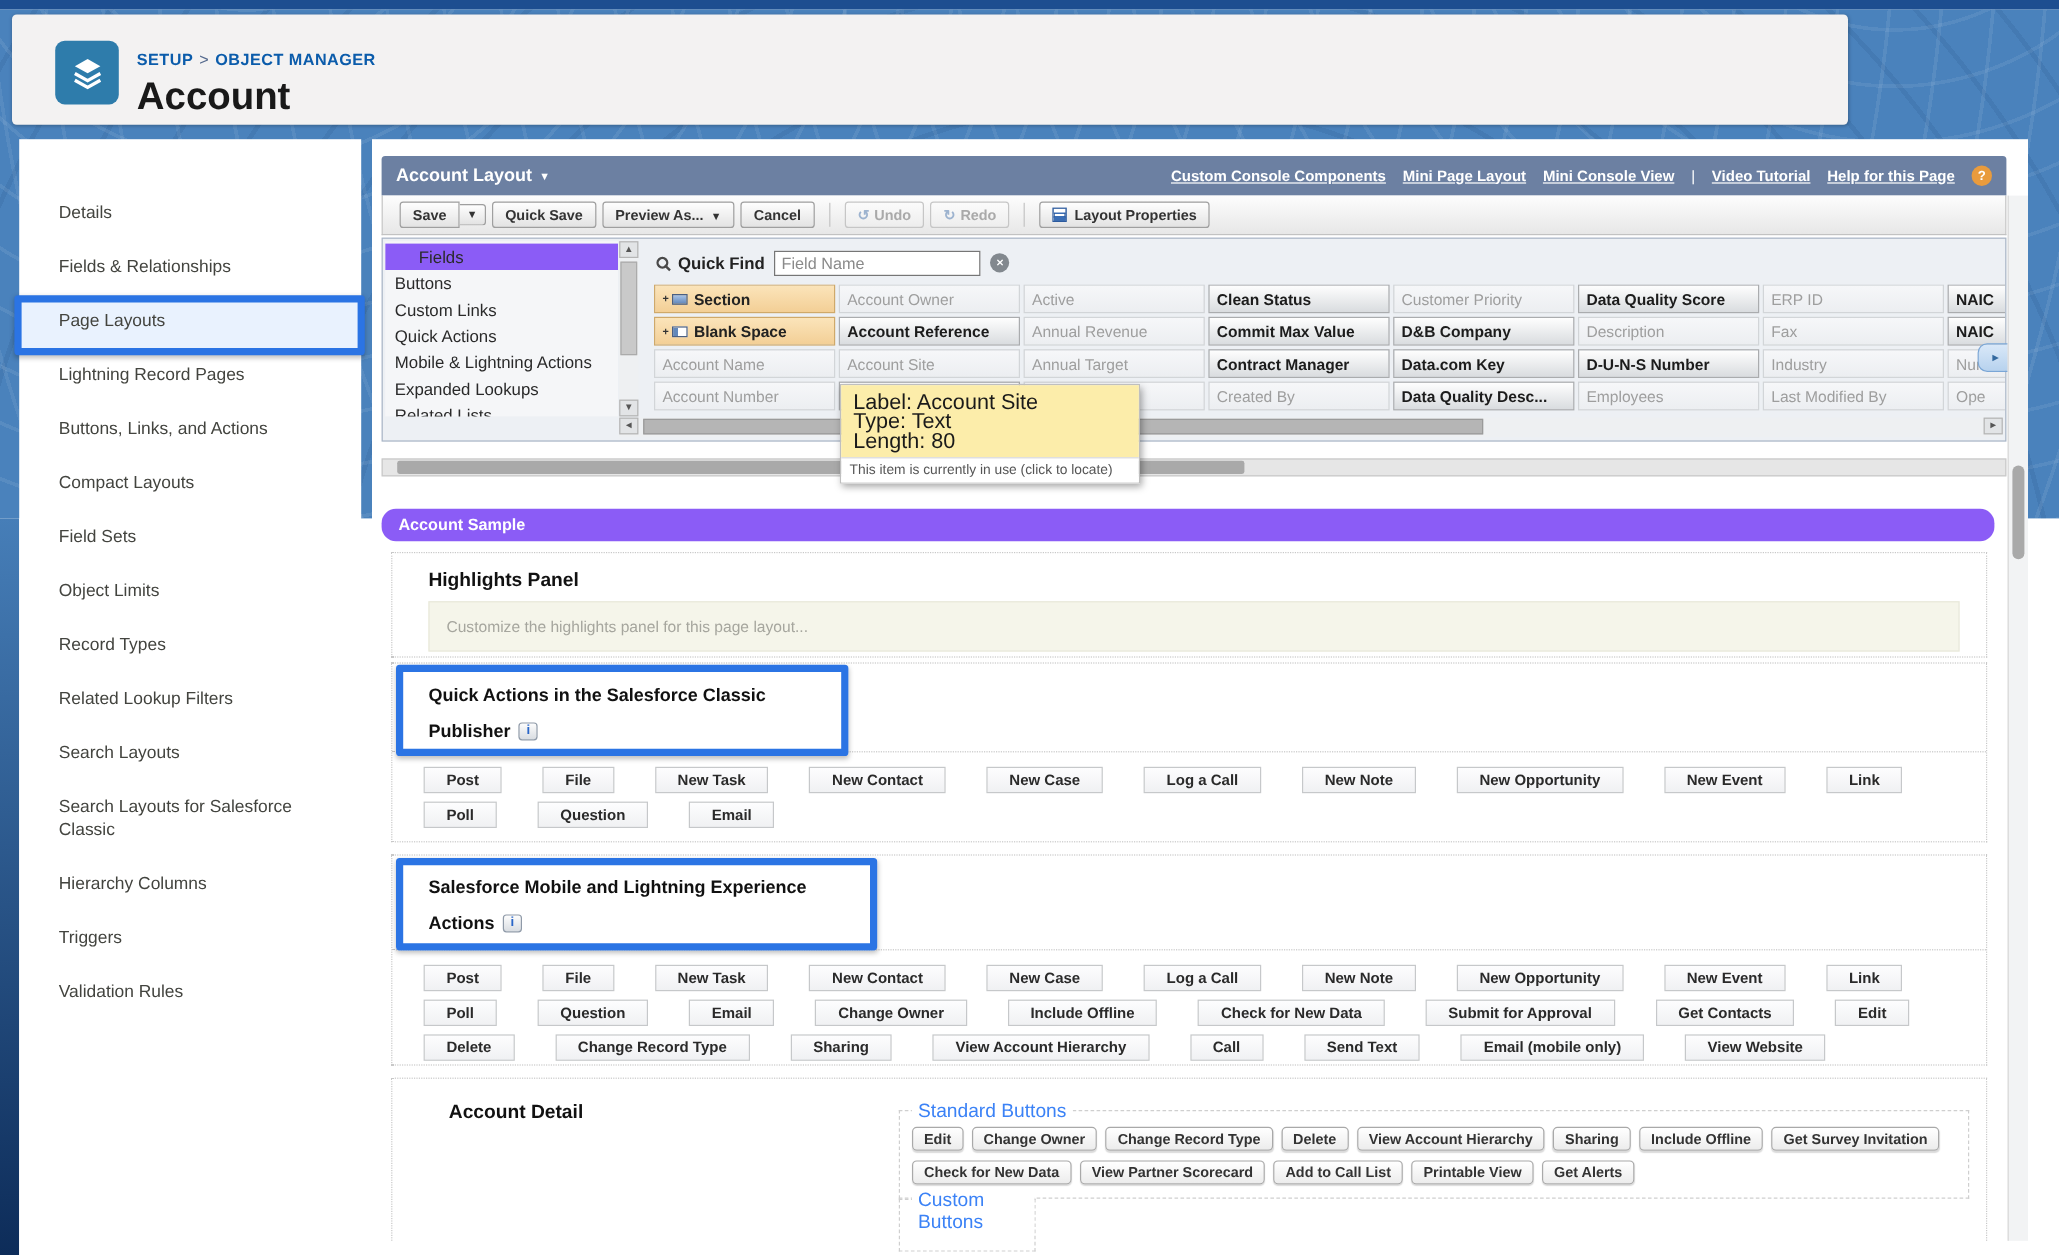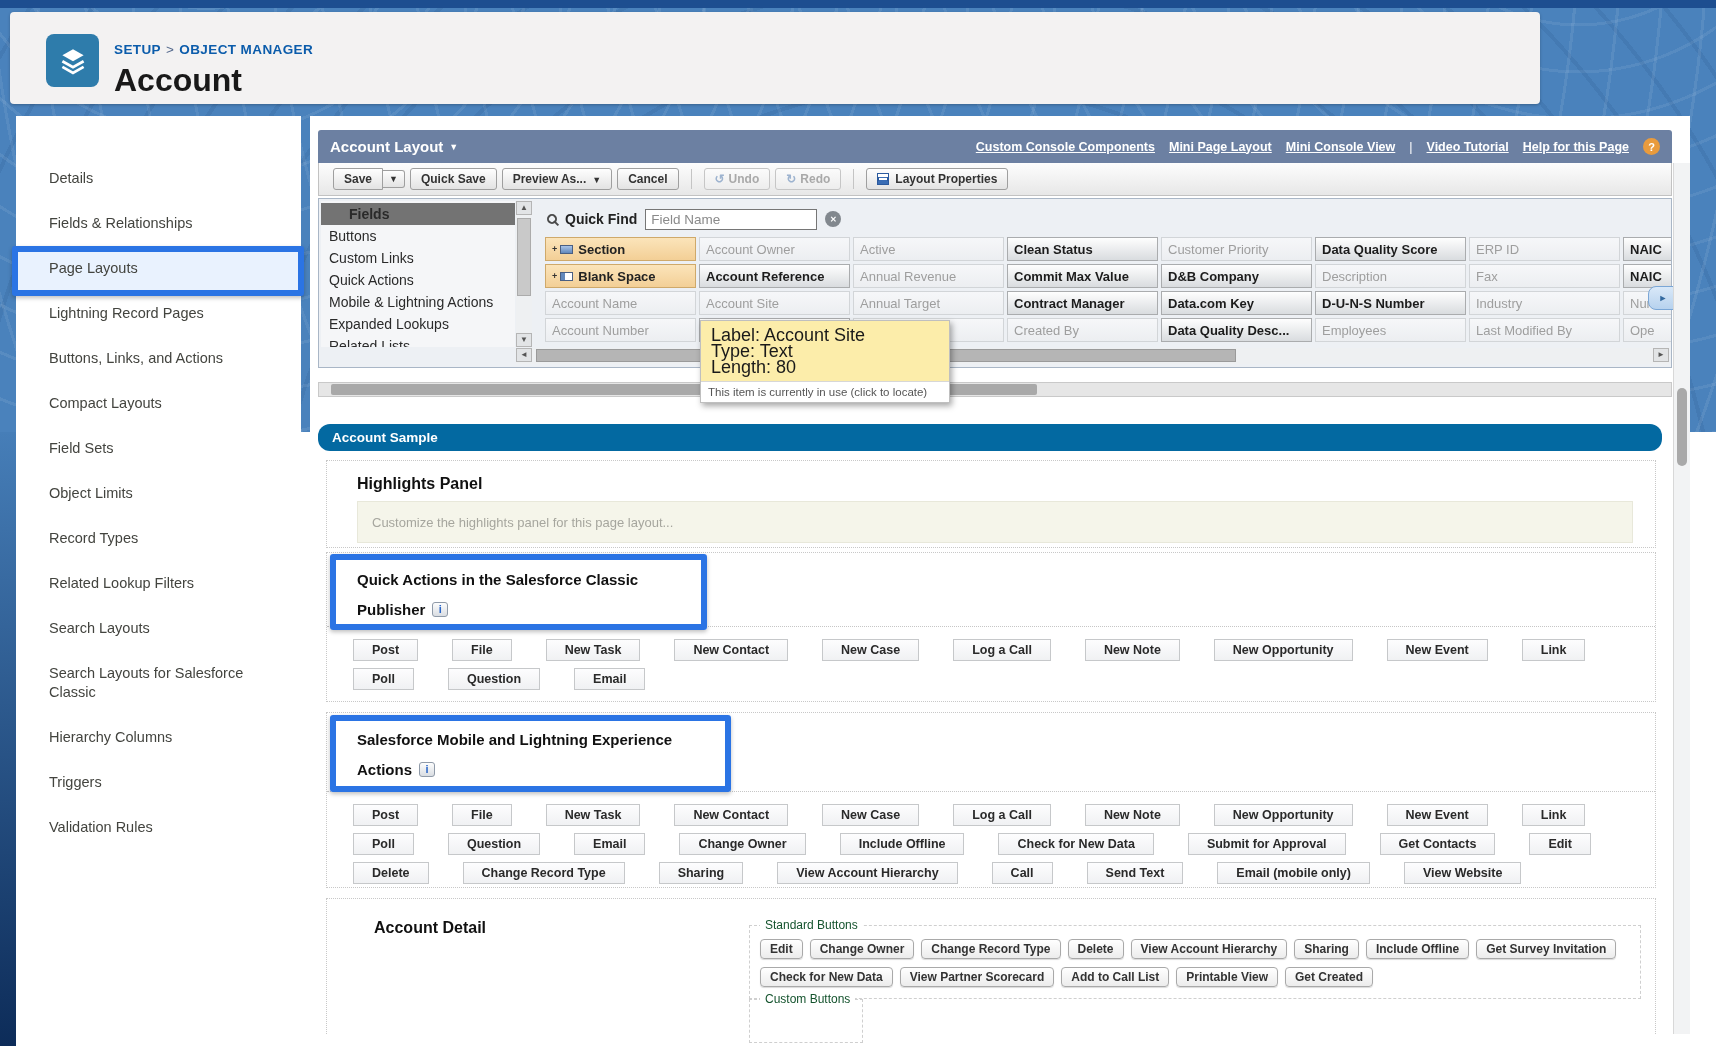--- a/index.html
+++ b/index.html
@@ -62,21 +62,21 @@
   .lp-icon { display:inline-block; width:12px; height:12px; background:#3a6db5;
     box-shadow:inset 0 3px 0 #fff, inset 0 -3px 0 #3a6db5, inset 0 0 0 1px #2c5a9e; margin-right:6px; vertical-align:-2px;
     background:linear-gradient(#3a6db5 0 4px, #fff 4px 6px, #3a6db5 6px 8px, #fff 8px 10px, #3a6db5 10px); border:1px solid #2c5a9e; }
 
   
   .palette { position:absolute; left:8px; right:18px; top:82px; height:170px;
     background:#edf0f4; border:1px solid #a9b6c6; overflow:hidden; }
   .cats { position:absolute; left:2px; top:2px; width:194px; bottom:20px; background:#f5f6f8;
     overflow:hidden; padding-top:2px; }
   .cat-item { font-size:14px; padding:2px 8px; line-height:18px; color:#2a2a2a; cursor:pointer; }
-  .cat-item.selected { background:#737373; font-weight:bold;padding-left:28px; }
+  .cat-item.selected { background:#8b5cf6; font-weight:normal;padding-left:28px; }
   .cat-scroll { position:absolute; left:197px; top:2px; width:16px; bottom:20px; background:#eef0f2; }
   .sc-btn { position:absolute; left:0; width:16px; height:14px; background:#e2e4e6; border:1px solid #b5b5b5;
     font-size:8px; color:#555; text-align:center; line-height:12px; cursor:pointer; }
   .cat-thumb { position:absolute; left:1px; right:1px; top:17px; height:78px; background:#c9c9c9; border:1px solid #ababab; }
 
   .qf-row { position:absolute; left:228px; top:8px; height:24px; display:flex; align-items:center; gap:8px; }
   .lens { width:10px; height:10px; border:2px solid #4a4a4a; border-radius:50%; position:relative; transform:rotate(-45deg); }
   .lens::after { content:""; position:absolute; top:100%; left:50%; width:2px; height:6px; background:#4a4a4a; margin-left:-1px; }
   .qf-label { font-size:14px; font-weight:bold; color:#222; }
   .qf-input { width:172px; height:21px; border:1px solid #767676; font-family:"Liberation Sans",sans-serif;
@@ -104,21 +104,21 @@
 
   .float-scroll { position:absolute; left:1338px; top:170px; width:30px; height:24px;
     background:linear-gradient(#d9e8f8,#b7d2ee); border:1px solid #7aa6d6; border-radius:8px 0 0 8px;
     color:#33699f; font-size:9px; display:flex; align-items:center; justify-content:center; cursor:pointer; }
 
   .canvas-hbar { position:absolute; left:8px; right:18px; top:266px; height:15px;
     background:#e6e6e6; border:1px solid #c9c9c9; }
   .canvas-hthumb { position:absolute; left:12px; width:706px; top:1px; height:11px; background:#a9a9a9; border-radius:2px; }
 
   
-  .sample-bar { position:absolute; left:8px; right:28px; top:308px; height:27px; background:#0369a1;
+  .sample-bar { position:absolute; left:8px; right:28px; top:308px; height:27px; background:#8b5cf6;
     border-radius:12px; color:#fff; font-size:13.5px; font-weight:bold; display:flex; align-items:center; padding:0 14px; }
   .section { position:absolute; left:16px; right:34px; border:1px dotted #c8c8c8; background:#fff; }
   .sec-heading { font-size:16px; font-weight:bold; color:#111; }
   .sec1 { top:344px; height:88px; padding:14px 10px 0 30px; }
   .hl-box { margin-top:8px; margin-right:12px; height:42px; background:#f5f5ea; border:1px solid #e8e8da;
     display:flex; align-items:center; padding-left:14px; font-size:13px; color:#a6a69e; }
   .sec2 { top:436px; height:150px; }
   .sec3 { top:596px; height:176px; }
   .sec-head2 { height:73px; padding:12px 0 0 30px; }
   .sec-head3 { height:78px; padding:12px 0 0 30px; }
@@ -127,21 +127,21 @@
     border:1px solid #8f9aa8; border-radius:3px; background:linear-gradient(#fdfdfd,#d9dde2);
     color:#2a66c8; font-size:11px; font-weight:bold; margin-left:7px; vertical-align:2px; cursor:pointer; }
   .btn-zone { border-top:1px dotted #c6c6c6; padding:12px 0 0 26px; }
   .act-row { display:flex; gap:34px; margin-bottom:7px; }
   .action-btn { background:linear-gradient(#fdfdfe,#f0f1f3); border:1px solid #c6c8ca; padding:3px 18px;
     font-size:12.5px; font-weight:bold; color:#2a2a2a; white-space:nowrap; cursor:grab; }
   .sec4 { top:782px; bottom:0; border-bottom:none; }
   .detail-heading { position:absolute; left:47px; top:20px; }
   .fieldset { position:absolute; border:1px dashed #cfcfcf; }
   .fieldset .legend { position:absolute; top:-8px; left:10px; background:#fff; padding:0 5px;
-    font-size:12px; color:#14532d; }
+    font-size:16px; color:#3b82f6; }
   .std-fieldset { left:422px; top:26px; width:892px; height:74px; padding:13px 8px 0 10px; }
   .custom-fieldset { left:422px; top:100px; width:114px; height:44px; }
   .det-row { display:flex; gap:7px; margin-bottom:8px; }
   .det-btn { background:linear-gradient(#ffffff,#ececec); border:1px solid #a9a9a9; border-radius:4px;
     padding:2px 9px; font-size:12px; font-weight:bold; color:#333; white-space:nowrap;
     box-shadow:0 1px 1px rgba(0,0,0,.15); cursor:pointer; }
 
   
   .vscroll { position:absolute; right:0; top:47px; bottom:0; width:17px; background:#f2f3f4; border-left:1px solid #d8d8d8; }
   .vthumb { position:absolute; left:3px; right:3px; top:225px; height:78px; background:#a9a9a9; border-radius:6px; }
@@ -406,21 +406,21 @@
           <div class="det-btn">Sharing</div>
           <div class="det-btn">Include Offline</div>
           <div class="det-btn">Get Survey Invitation</div>
         </div>
       <div class="det-row">
 
       <div class="det-btn">Check for New Data</div>
           <div class="det-btn">View Partner Scorecard</div>
           <div class="det-btn">Add to Call List</div>
           <div class="det-btn">Printable View</div>
-          <div class="det-btn">Get Created</div>
+          <div class="det-btn">Get Alerts</div>
         </div>
     </div>
     <div class="fieldset custom-fieldset">
       <span class="legend">Custom Buttons</span>
     </div>
   </div>
 
   <div class="vscroll">
     <div class="vthumb"></div>
   </div>

